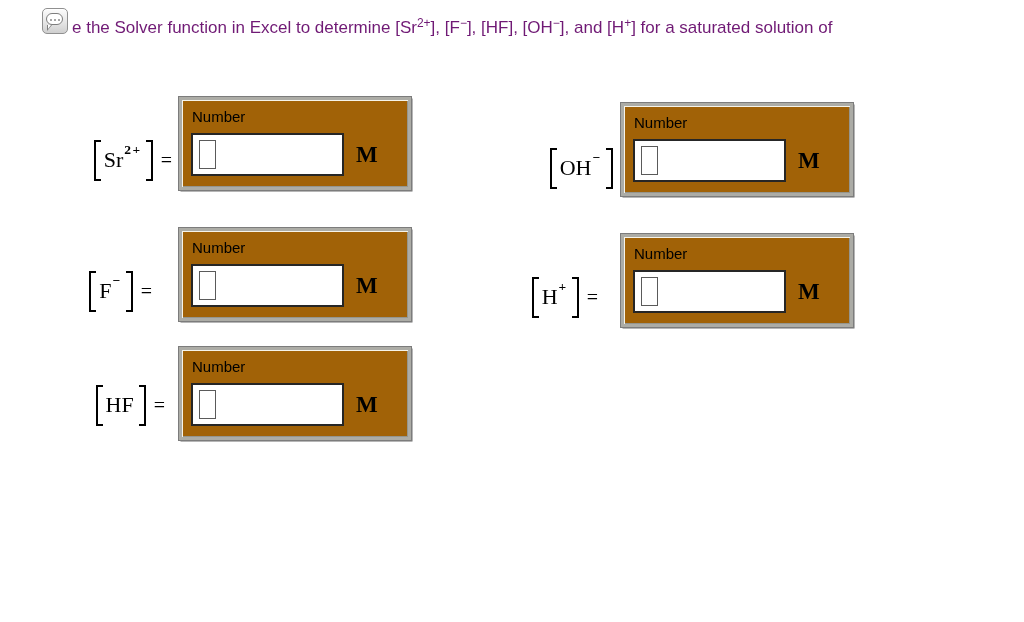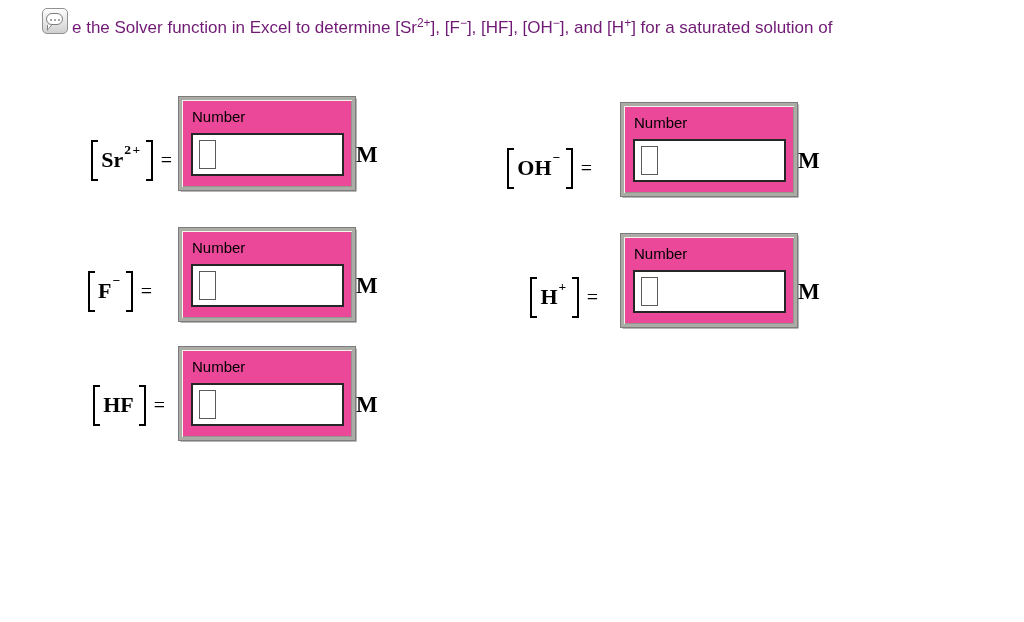--- a/index.html
+++ b/index.html
@@ -31,41 +31,41 @@
                  border-style:solid; border-width:4px 3px 0 0;
                  border-color:#ffffff transparent transparent transparent; }
 
   
   .chem-label { position:absolute; height:44px; display:flex; align-items:center;
                 justify-content:flex-end; white-space:nowrap;
                 font-family:"Liberation Serif","DejaVu Serif",serif; }
   .brk { display:inline-block; width:7px; height:41px; border:2px solid #000; }
   .brk-open  { border-right:none; margin-right:3px; }
   .brk-close { border-left:none;  margin-left:4px; }
-  .chem-formula { font-size:22px; font-weight:bold; line-height:1; }
+  .chem-formula { font-size:22px; font-weight:normal; line-height:1; }
   .chem-sup { font-size:13.5px; font-weight:bold; position:relative; top:-10px;
               margin-left:1px; letter-spacing:1.5px; }
   .chem-eq { font-size:20px; font-weight:normal; margin-left:8px; }
 
   
-  .panel { position:absolute; width:176px; height:93px;
-           background:#ec4899; border:3px solid #acaca6; outline:1px solid #7c7c7c;
+  .panel { position:absolute; width:232px; height:93px;
+           background:#a16207; border:3px solid #acaca6; outline:1px solid #7c7c7c;
            box-shadow:1.5px 1.5px 0 #6f6f6f, inset 1px 1px 0 #f6f4ea, inset -1px -1px 0 #95958d; }
   .num-label { position:absolute; left:10px; top:8px; font-size:15px; color:#000; }
   .input-box { position:absolute; left:9px; top:33px; width:153px; height:43px;
                background:#ffffff; border:2px solid #262626;
                display:flex; align-items:center; cursor:text; }
   .cursor-box { width:17px; height:29px; border:1px solid #5a5a5a; background:#fff; margin-left:6px; }
   .input-value { font-size:16px; margin-left:3px; }
   .unit { position:absolute; left:174px; top:33px; width:32px; height:43px; line-height:43px;
           font-family:"Liberation Serif","DejaVu Serif",serif; font-weight:bold; font-size:23px; }
 
   
   .lbl-sr { left:30px;  top:138px; width:142px; }
-  .lbl-oh { left:444px; top:146px; width:148px;justify-content:flex-end; }
+  .lbl-oh { left:484px; top:146px; width:148px;justify-content:flex-end; }
   .lbl-f  { left:30px;  top:269px; width:122px; }
   .lbl-h  { left:460px; top:275px; width:138px; }
   .lbl-hf { left:30px;  top:383px; width:135px; }
   .pnl-sr { left:179px; top:97px;  }
   .pnl-oh { left:621px; top:103px; }
   .pnl-f  { left:179px; top:228px; }
   .pnl-h  { left:621px; top:234px; }
   .pnl-hf { left:179px; top:347px; }
 </style>
 </head>

